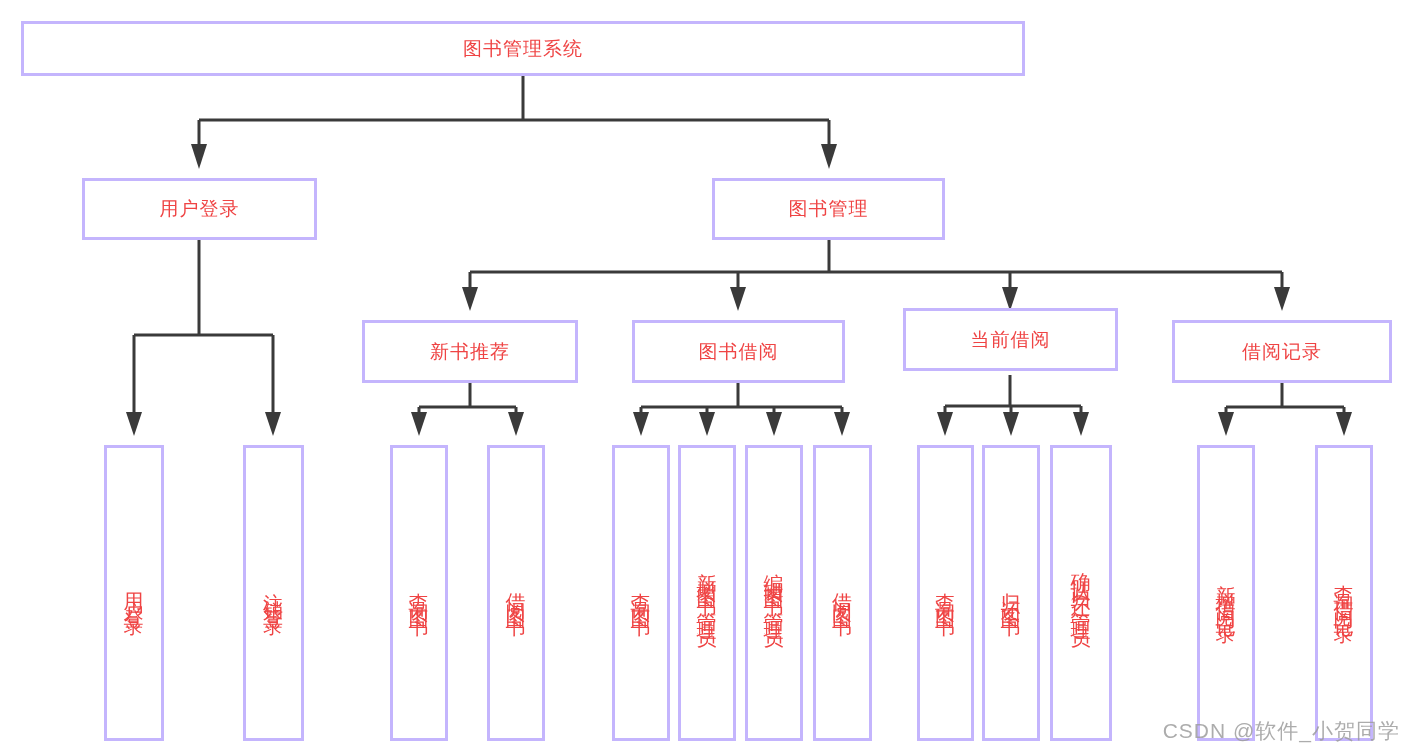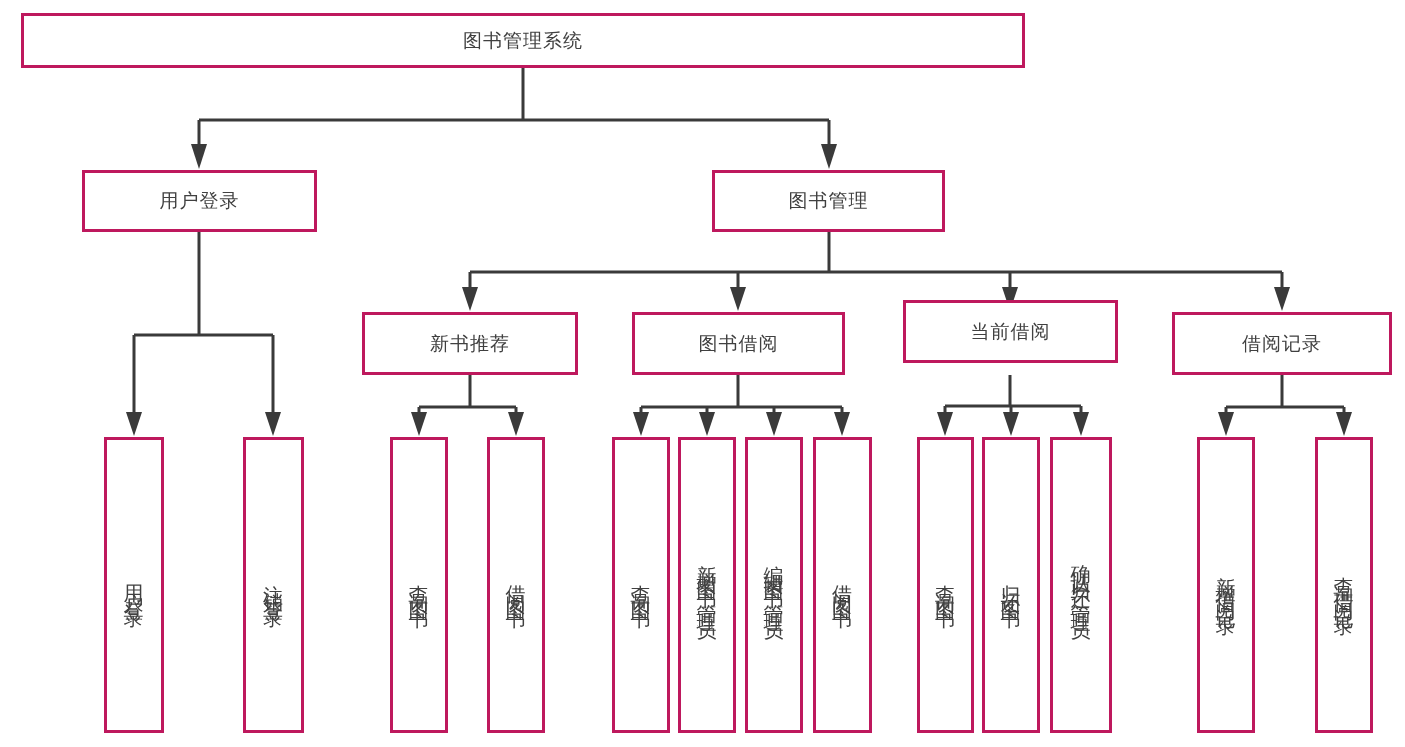--- a/index.html
+++ b/index.html
@@ -7,24 +7,25 @@
     position:relative;
     width:1405px;height:747px;
     background:#ffffff;
     font-family:"Liberation Sans","DejaVu Sans",sans-serif;
     overflow:hidden;
   }
   svg.wires{position:absolute;left:0;top:0;width:1405px;height:747px;}
   .node{
     position:absolute;
     box-sizing:border-box;
-    border:3px solid #be185d;
+    border:3px solid #c4b5fd;
     background:#ffffff;
     display:flex;align-items:center;justify-content:center;
-    color:#404040;
+    color:#ef4444;
+    margin-top:8px;
   }
   .hnode{font-size:19px;letter-spacing:1px;}
   .vnode{
     font-size:20px;
     line-height:1;
   }
   .vnode .vtext{
     writing-mode:vertical-rl;
     text-orientation:mixed;
     letter-spacing:8px;
@@ -149,14 +150,15 @@
     <span class="vtext">确认归还（管理员）</span>
   </div>
 
   <div class="node vnode" style="left:1197px;top:437px;width:58px;height:296px;">
     <span class="vtext">新增借阅记录</span>
   </div>
   <div class="node vnode" style="left:1315px;top:437px;width:58px;height:296px;">
     <span class="vtext">查询借阅记录</span>
   </div>
 
+  <div class="watermark">CSDN @软件_小贺同学</div>
 
 </div>
 
 </body></html>

